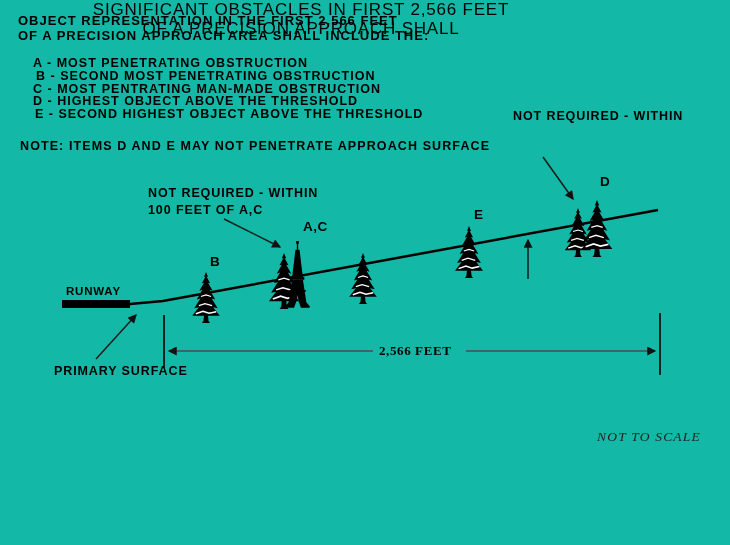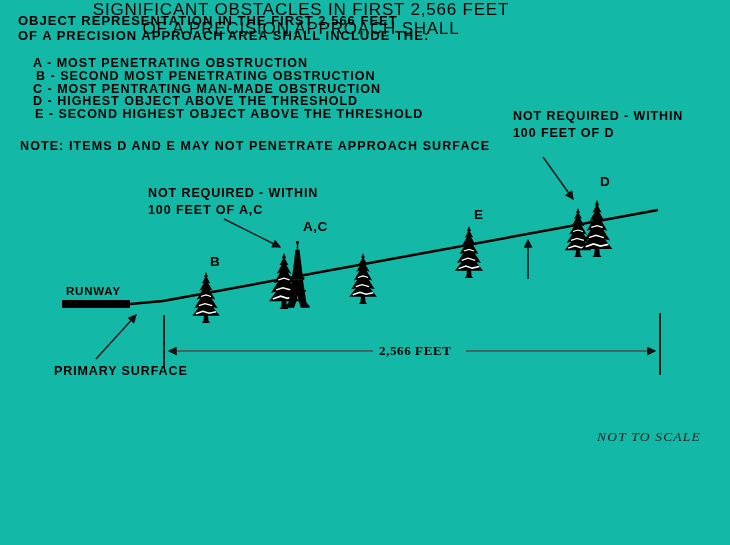--- a/index.html
+++ b/index.html
@@ -92,21 +92,20 @@
     <line x1="466" y1="351" x2="655" y2="351" stroke="#4d4d4d" stroke-width="1.5" marker-end="url(#arr)"></line>
   </svg>
 
   <div class="abs lbl2" style="left:148px;top:185px;">
     <div>NOT REQUIRED - WITHIN</div>
     <div>100 FEET OF A,C</div>
   </div>
 
   <div class="abs lbl2" style="left:513px;top:108px;">
     <div>NOT REQUIRED - WITHIN</div>
-    <div>100 FEET OF D</div>
   </div>
 
   <div class="abs obst" style="left:210px;top:254px;">B</div>
   <div class="abs obst" style="left:303px;top:219px;">A,C</div>
   <div class="abs obst" style="left:474px;top:207px;">E</div>
   <div class="abs obst" style="left:600px;top:174px;">D</div>
 
   <div class="abs runway-lbl" style="left:66px;top:285px;">RUNWAY</div>
   <div class="abs lbl" style="left:22px;top:364px;padding-left:32px;">PRIMARY SURFACE</div>
   <div class="abs dim-lbl" style="left:379px;top:343px;font-family:Liberation Serif, serif;">2,566 FEET</div>

